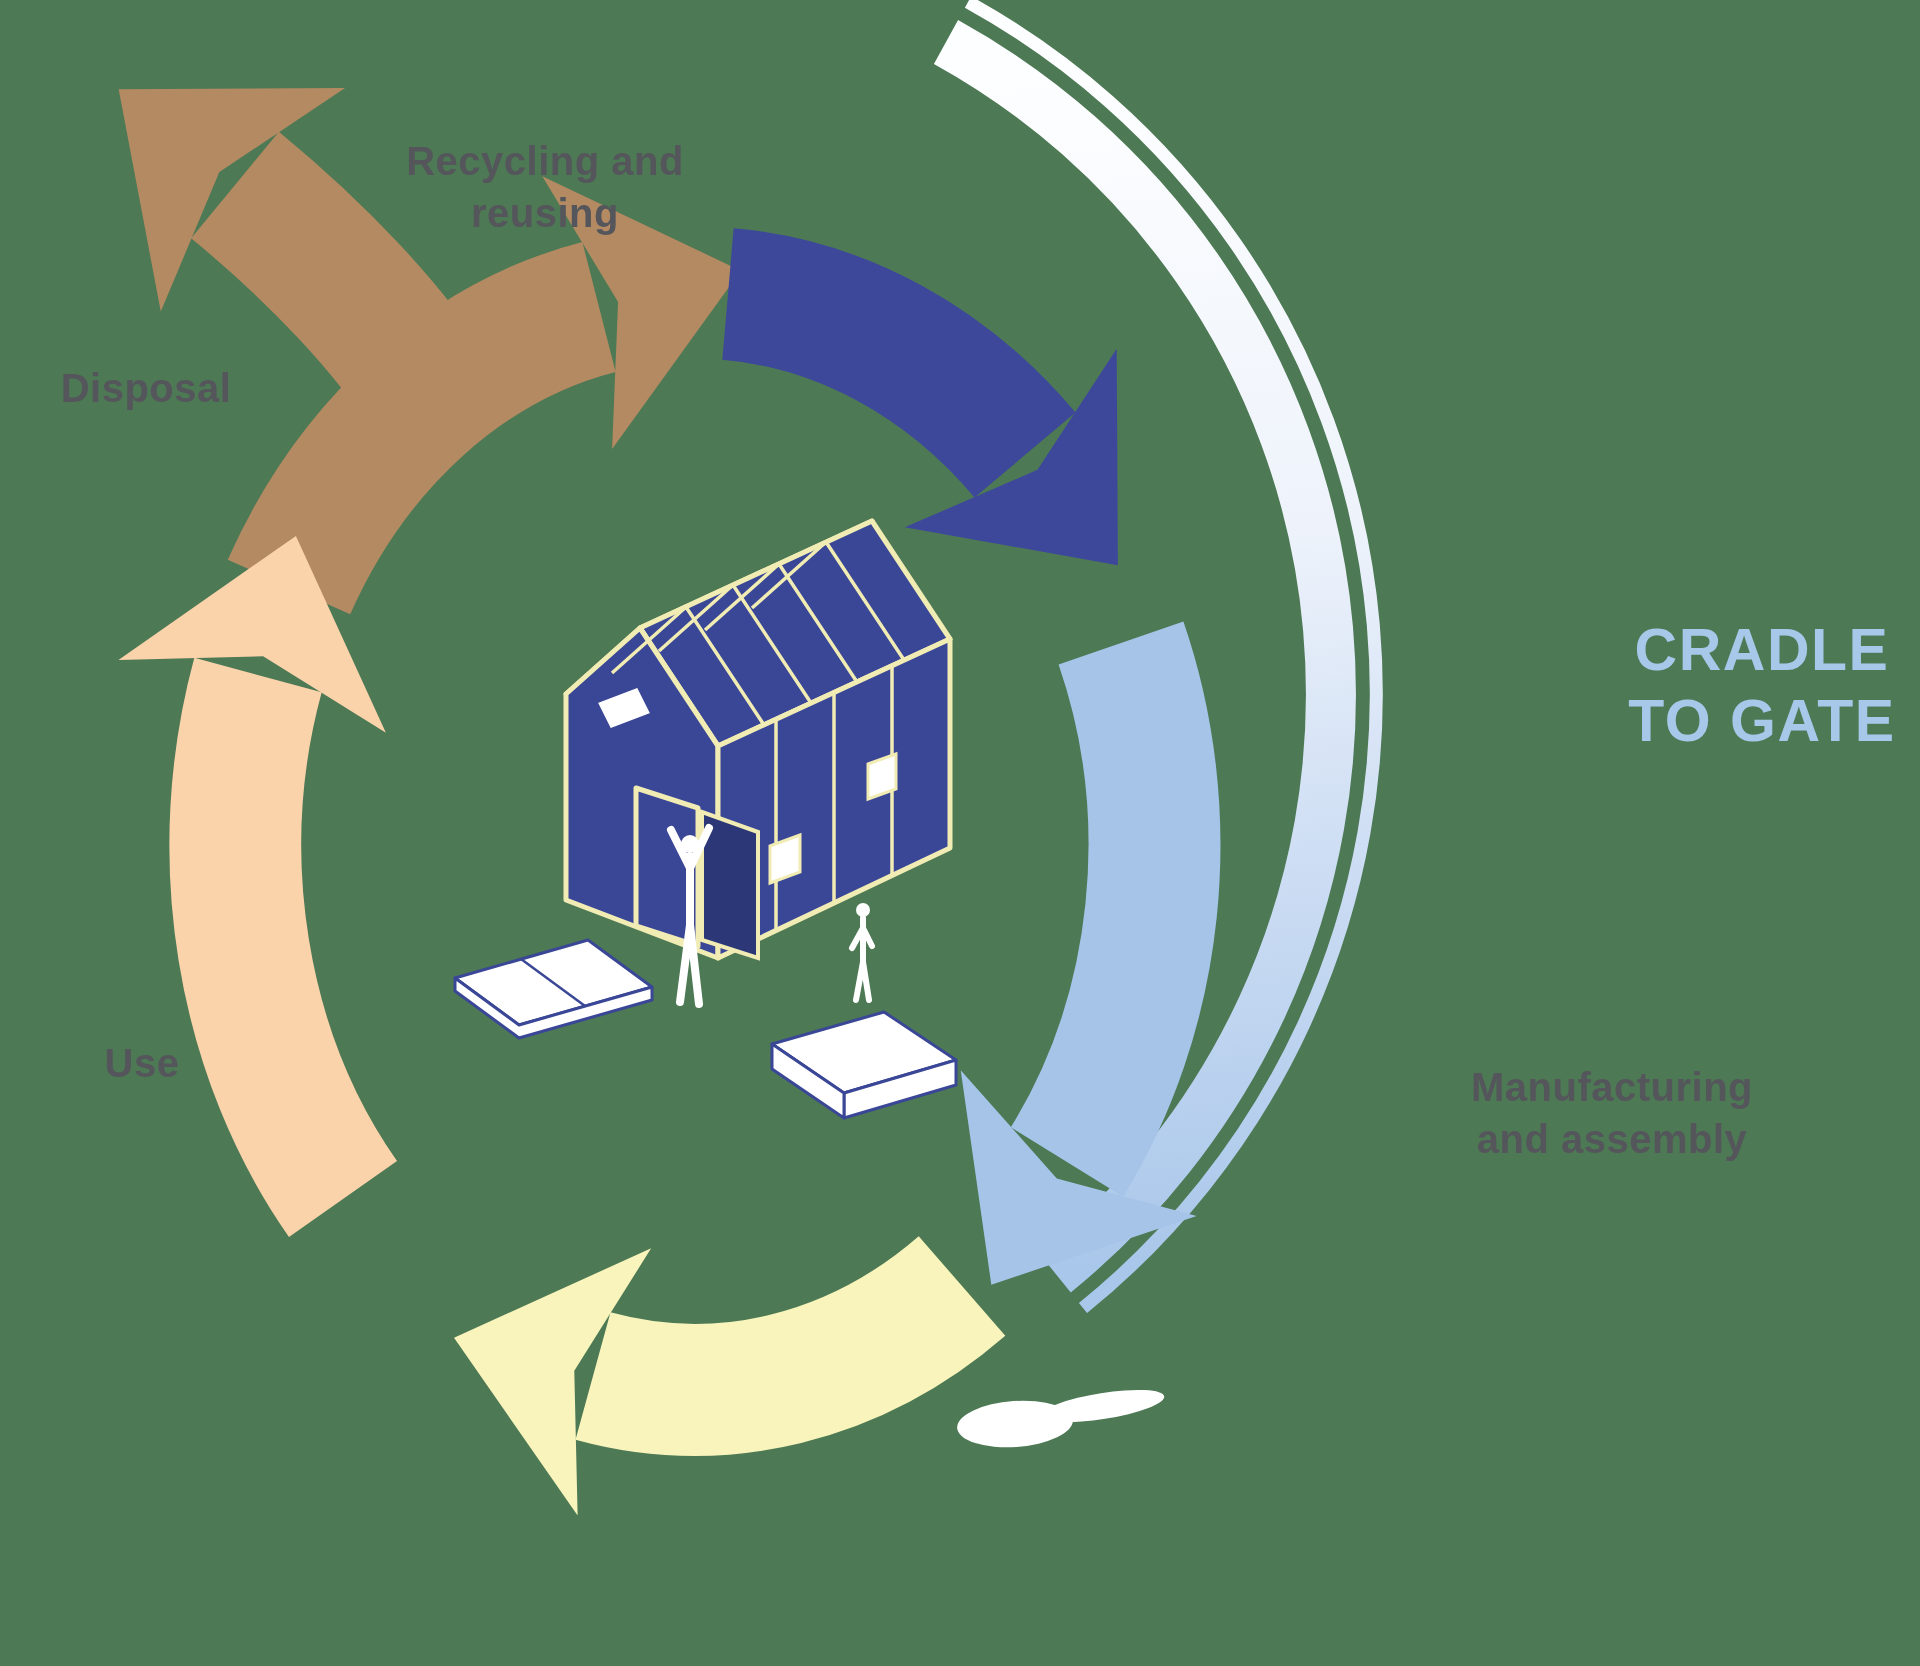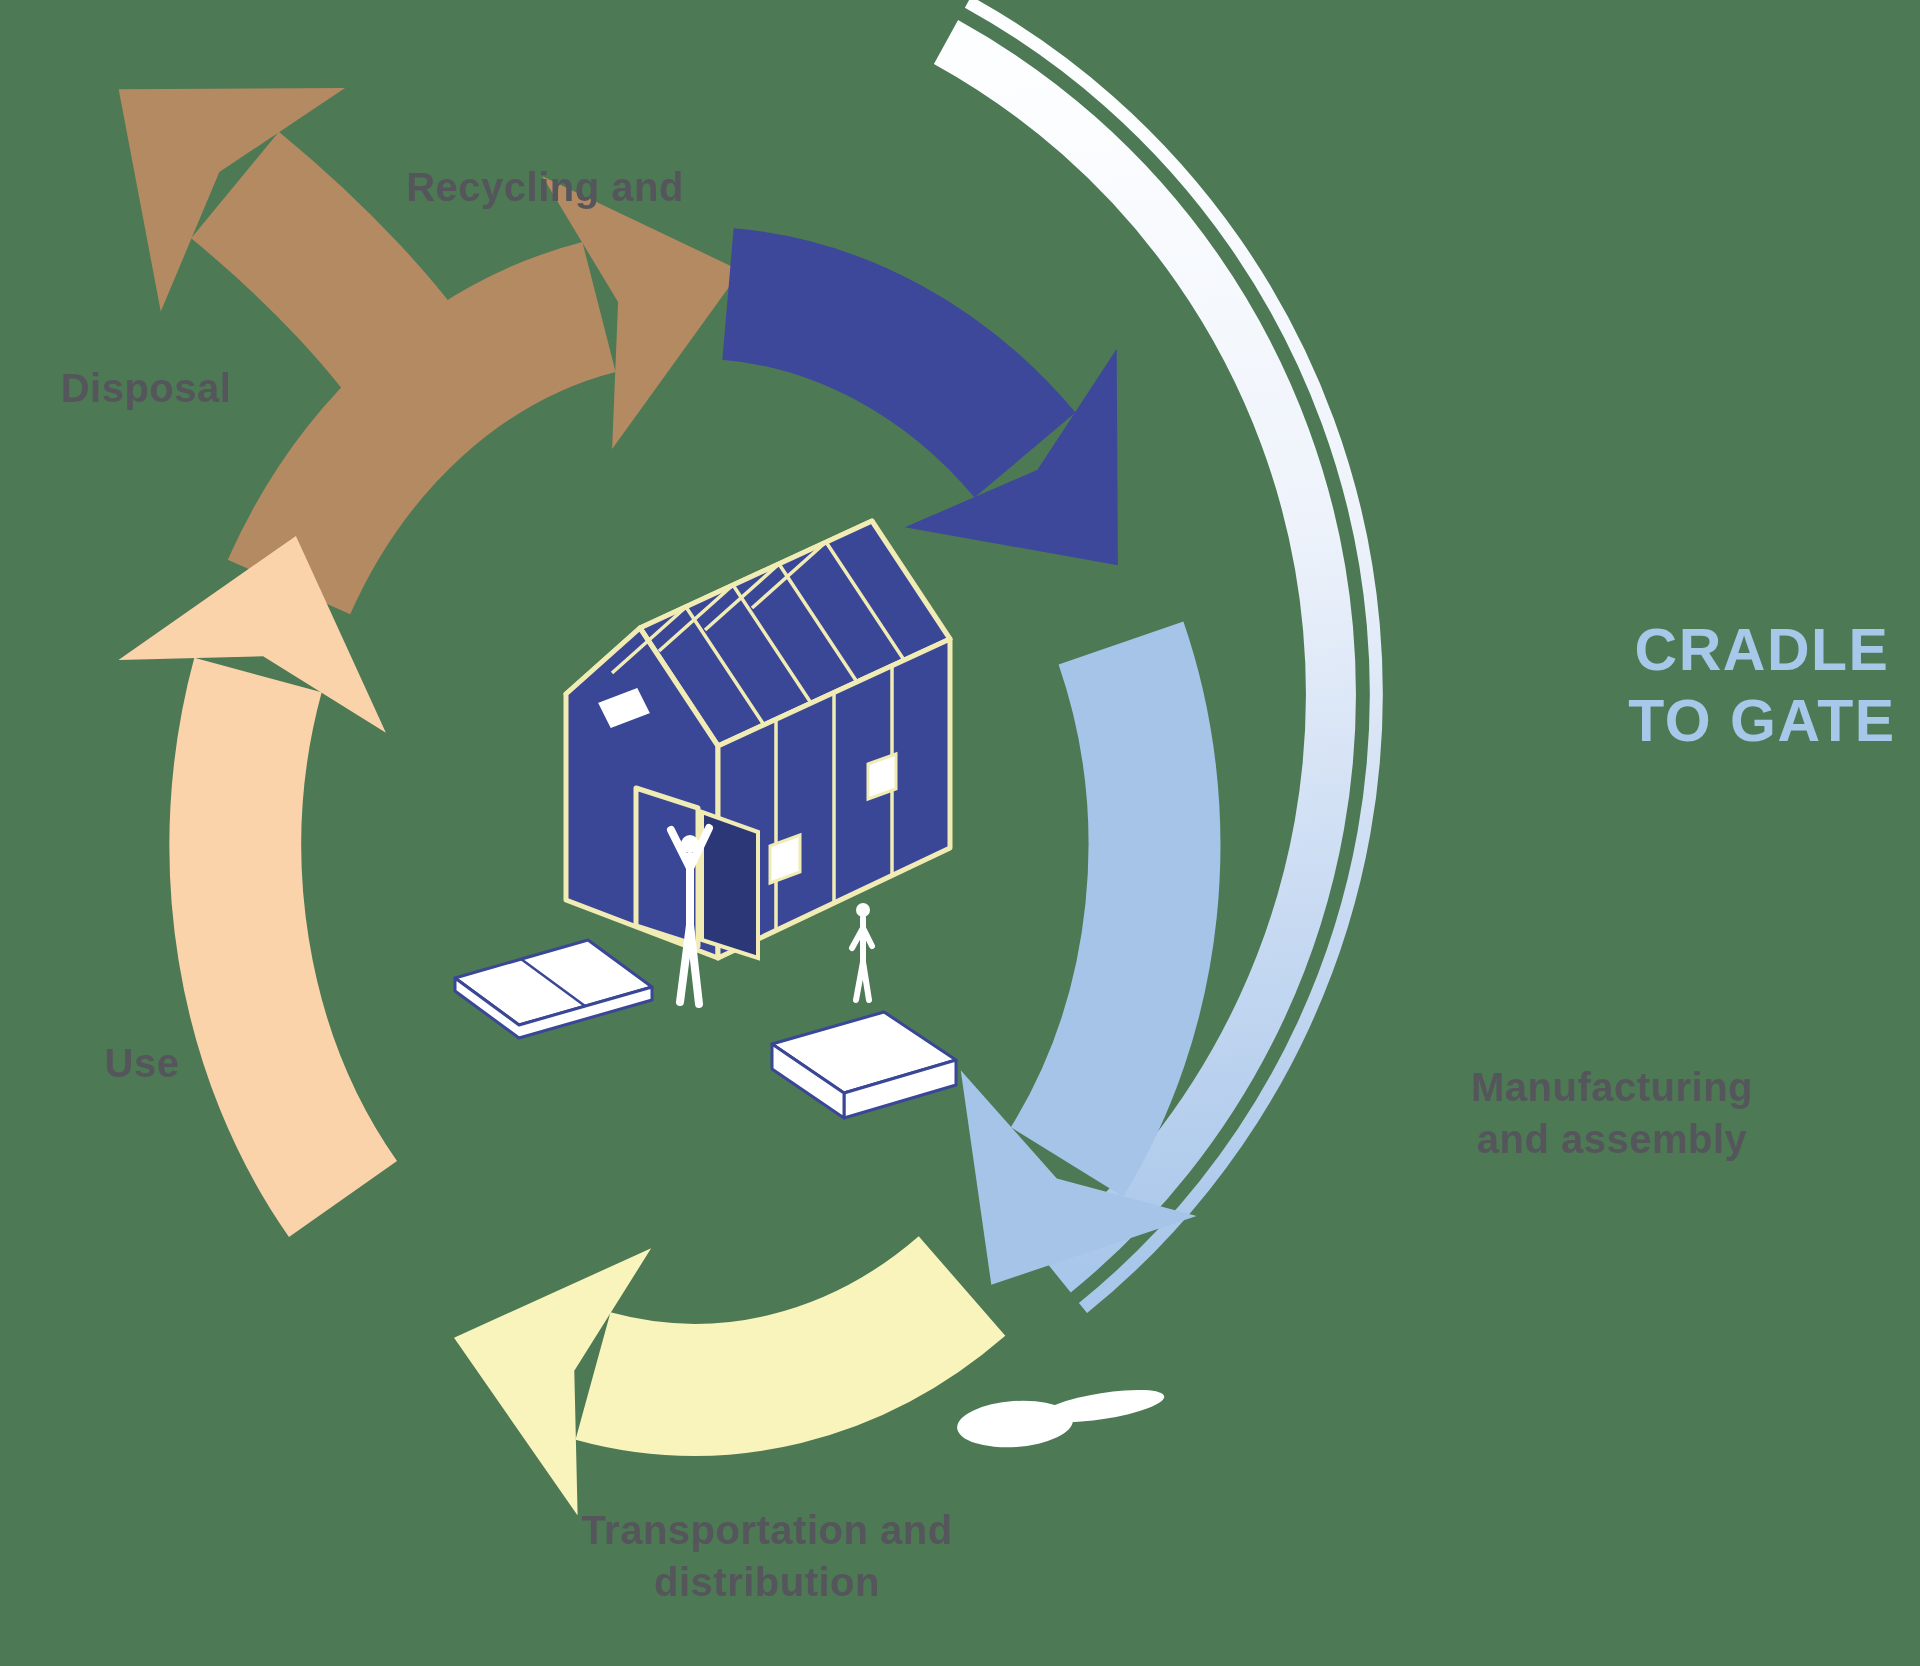--- a/index.html
+++ b/index.html
@@ -138,20 +138,21 @@
       <g>
         <path class="white-part" d="M772 1044 L884 1012 L956 1060 L844 1093 Z"></path>
         <path class="white-part" d="M844 1093 L956 1060 L956 1085 L844 1118 Z"></path>
         <path class="white-part" d="M772 1044 L844 1093 L844 1118 L772 1069 Z"></path>
       </g>
     </g>
   </svg>
 
   <div class="label lbl-recycling">
     <span>Recycling and</span>
+    <span>reusing</span>
   </div>
 
   <div class="label lbl-disposal">
     <span>Disposal</span>
   </div>
 
 
   <div class="label label--cradle lbl-cradle">
     <span>CRADLE</span>
     <span>TO GATE</span>
@@ -159,18 +160,14 @@
 
   <div class="label lbl-manufacturing">
     <span>Manufacturing</span>
     <span>and assembly</span>
   </div>
 
   <div class="label lbl-use">
     <span>Use</span>
   </div>
 
-  <div class="label lbl-transportation">
-    <span>Transportation and</span>
-    <span>distribution</span>
-  </div>
 
 </div>
 
 </body></html>

